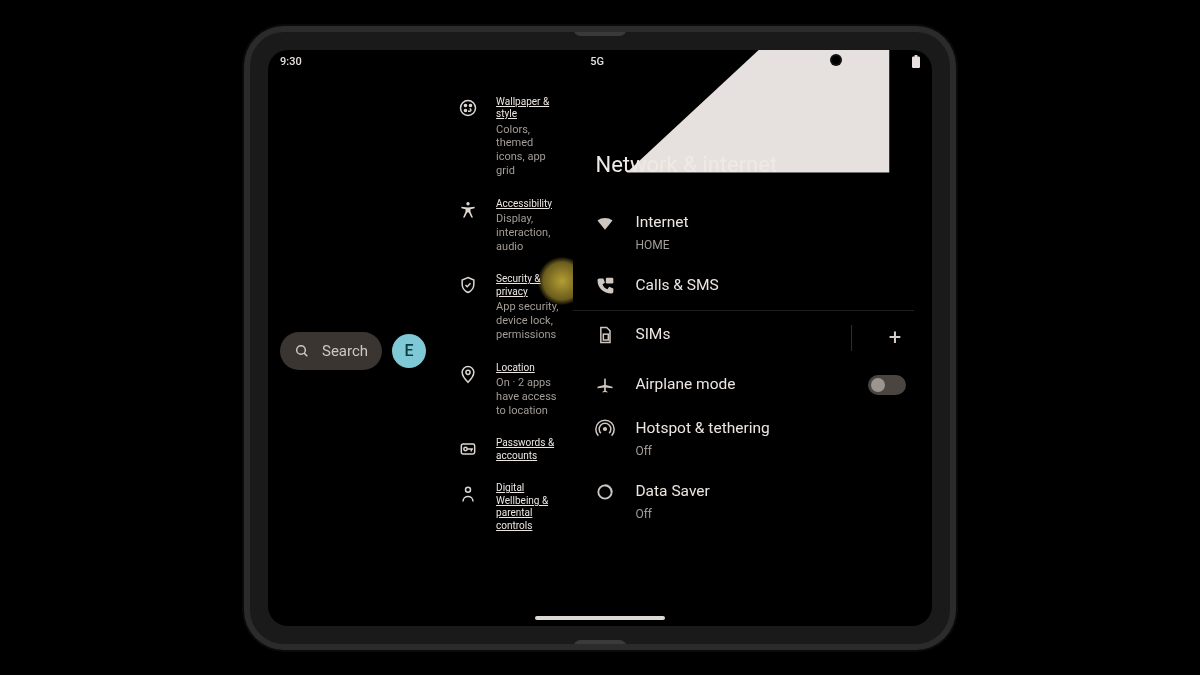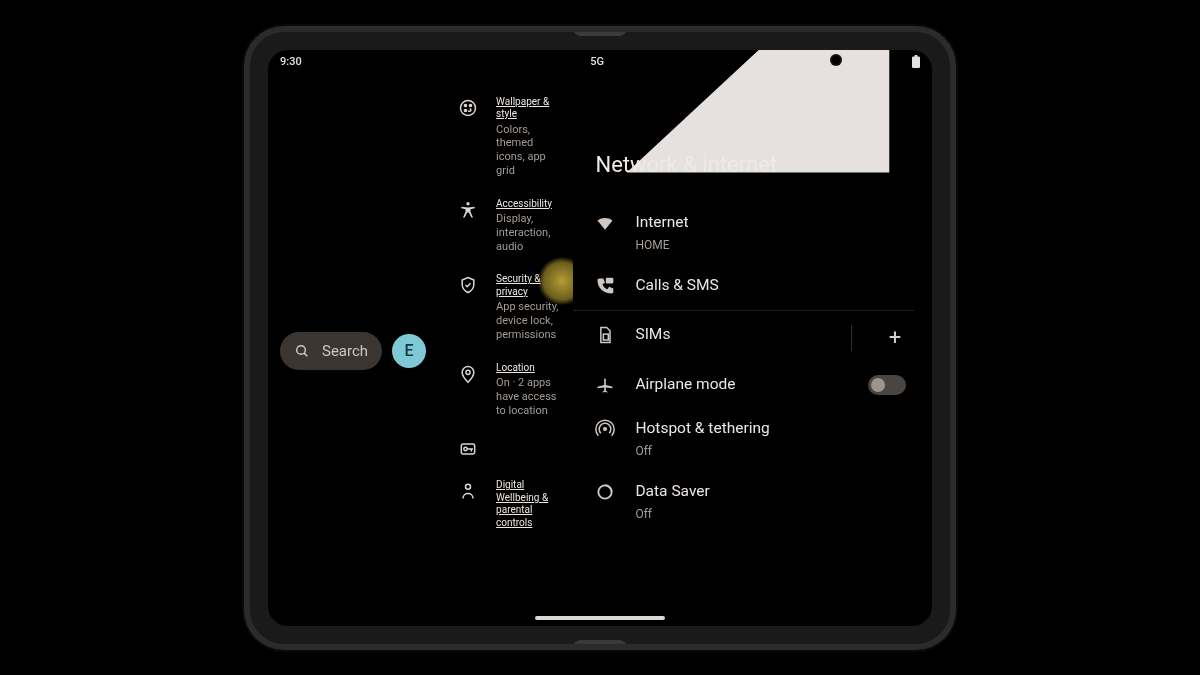--- a/index.html
+++ b/index.html
@@ -352,20 +352,21 @@
             </div>
             <div class="item">
               <span class="icon">
                 <svg viewBox="0 0 24 24" fill="none" stroke="currentColor" stroke-width="1.8">
                   <rect x="4" y="6" width="16" height="12" rx="2"></rect>
                   <circle cx="9" cy="12" r="2"></circle>
                   <path d="M11 12h7M16 12v3"></path>
                 </svg>
               </span>
               <div class="texts">
+                <div class="title">Passwords &amp; accounts</div>
               </div>
             </div>
             <div class="item">
               <span class="icon">
                 <svg viewBox="0 0 24 24" fill="none" stroke="currentColor" stroke-width="1.8">
                   <circle cx="12" cy="7" r="3"></circle>
                   <path d="M6 21c0-4 3-6 6-6s6 2 6 6"></path>
                 </svg>
               </span>
               <div class="texts">

